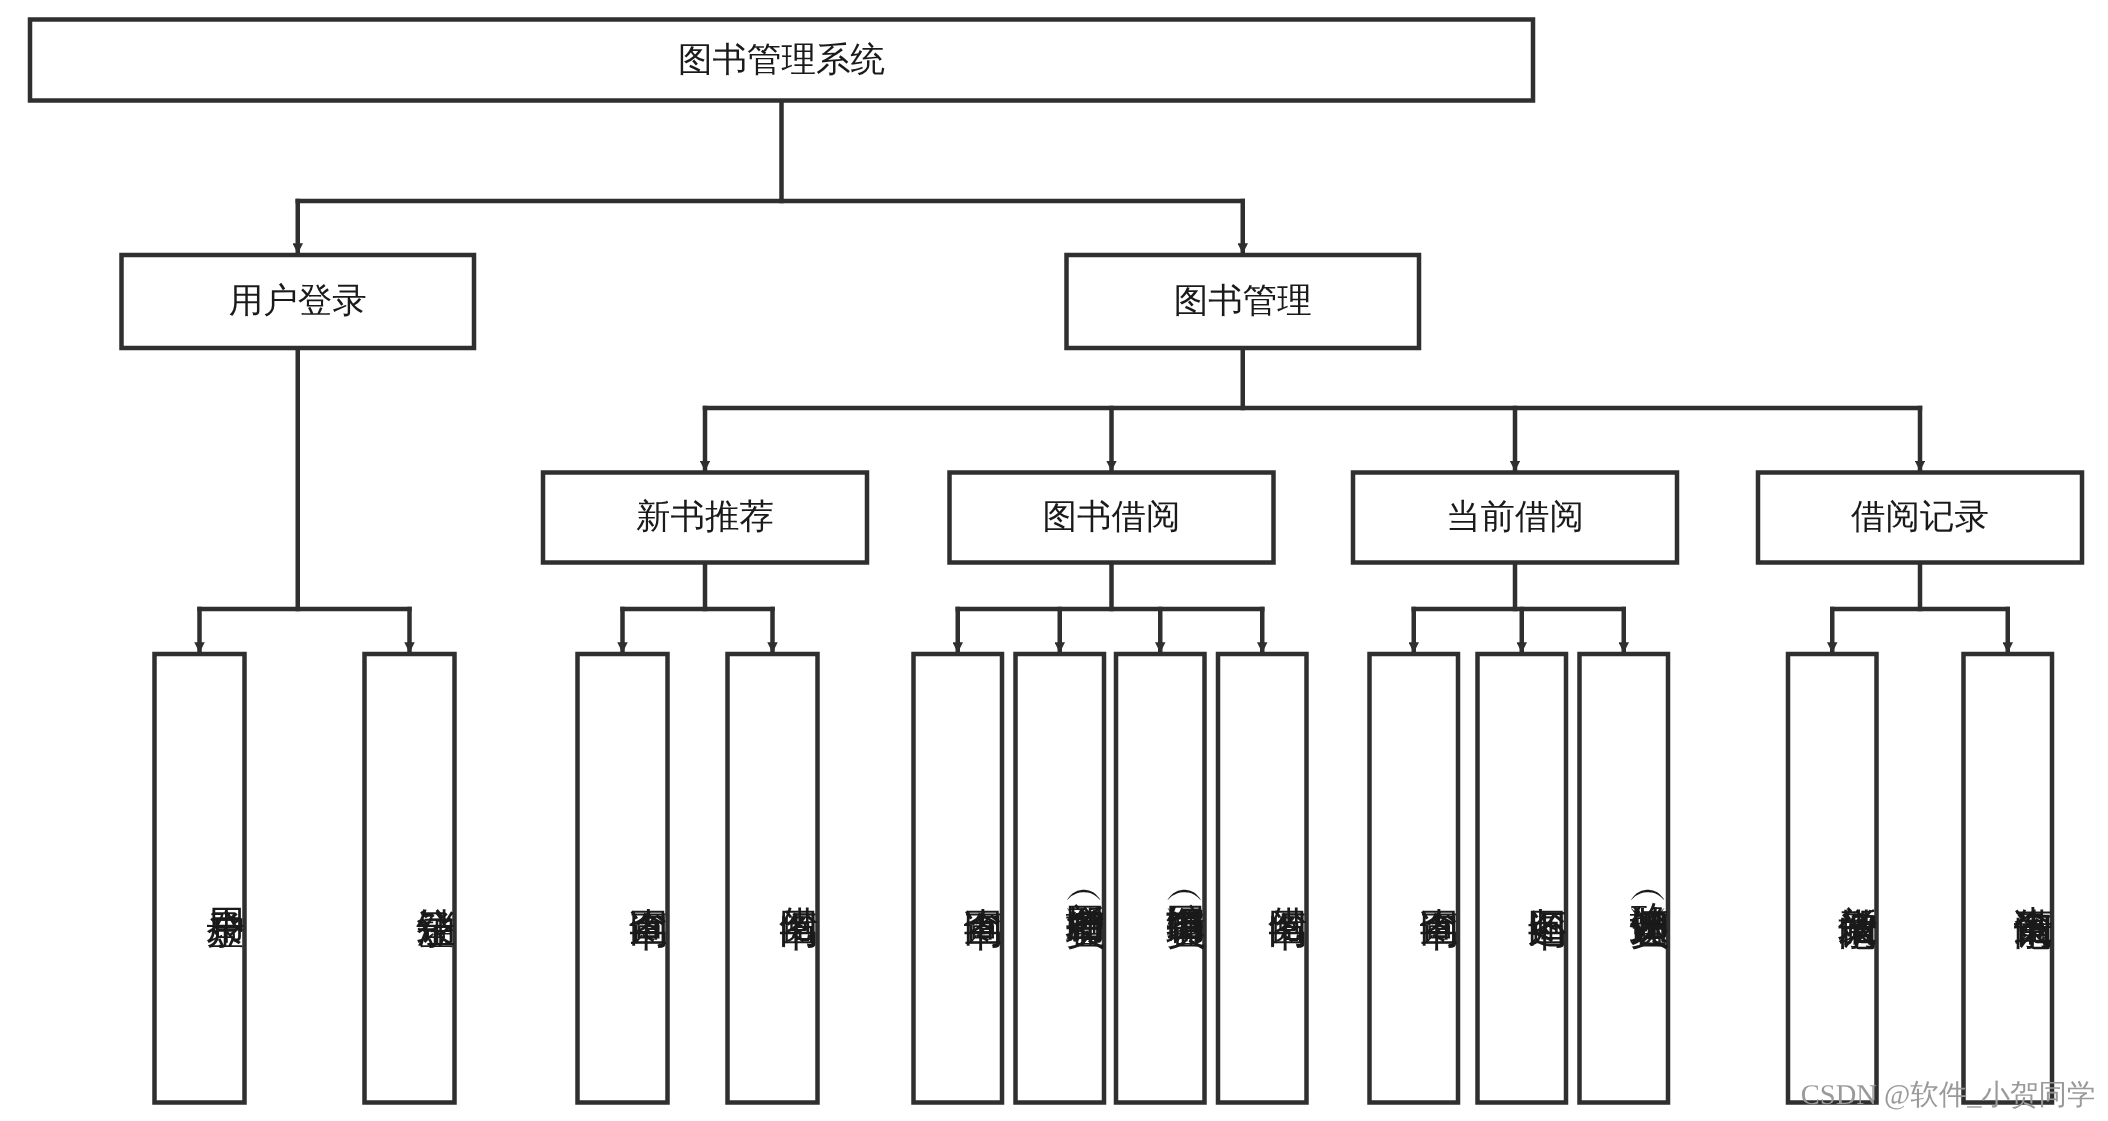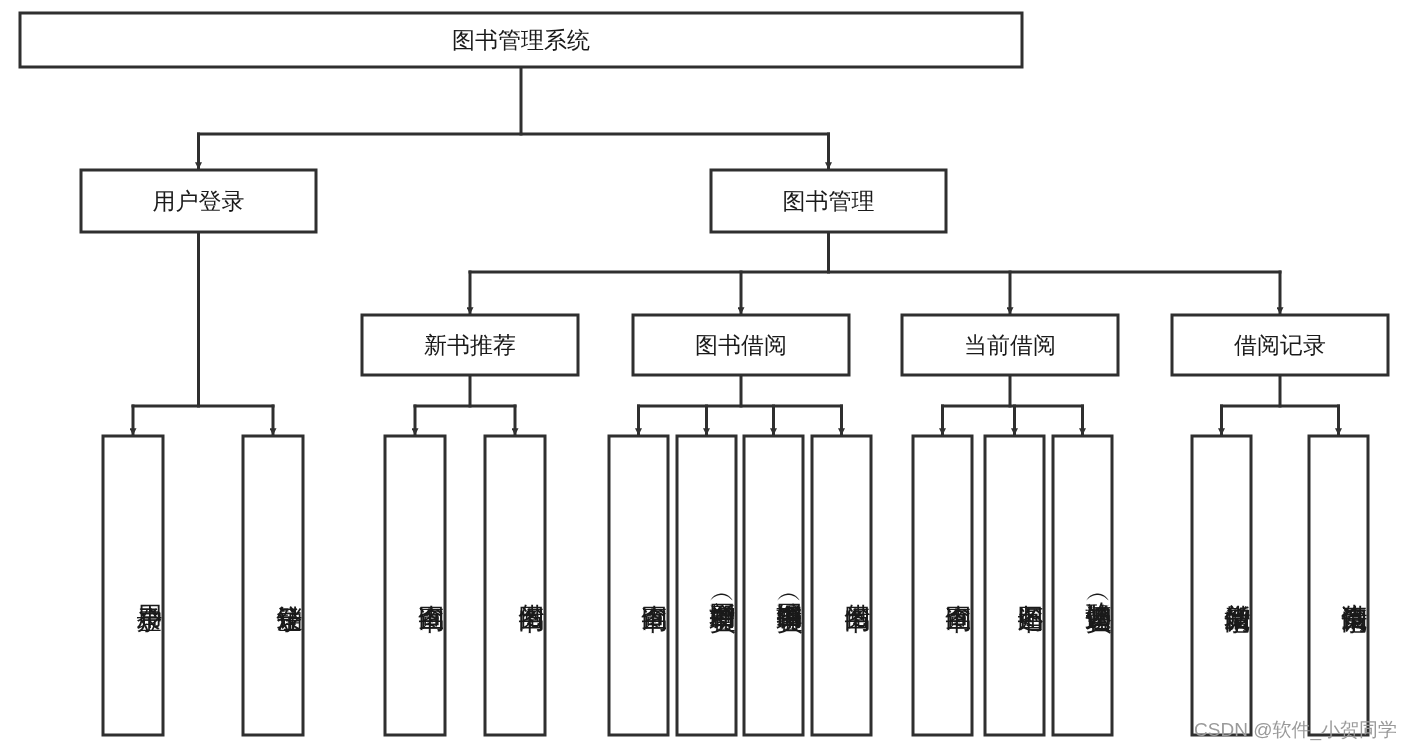--- a/index.html
+++ b/index.html
@@ -23,21 +23,21 @@
     writing-mode:vertical-rl;
     text-orientation:upright;
     letter-spacing:1px;
     line-height:1;
     white-space:nowrap;
     text-align:center;
     pointer-events:none;
   }
   .watermark{
     position:absolute;right:8px;bottom:4px;
-    font-family:Liberation Sans, sans-serif;
+    font-family:Liberation Serif, serif;
     font-size:19px;color:#9a9a9a;white-space:nowrap;
   }
 </style>
 </head>
 <body>
 
 <div id="diagram-root">
 
   <svg id="flow" viewBox="0 0 1405 747">
     <defs>

